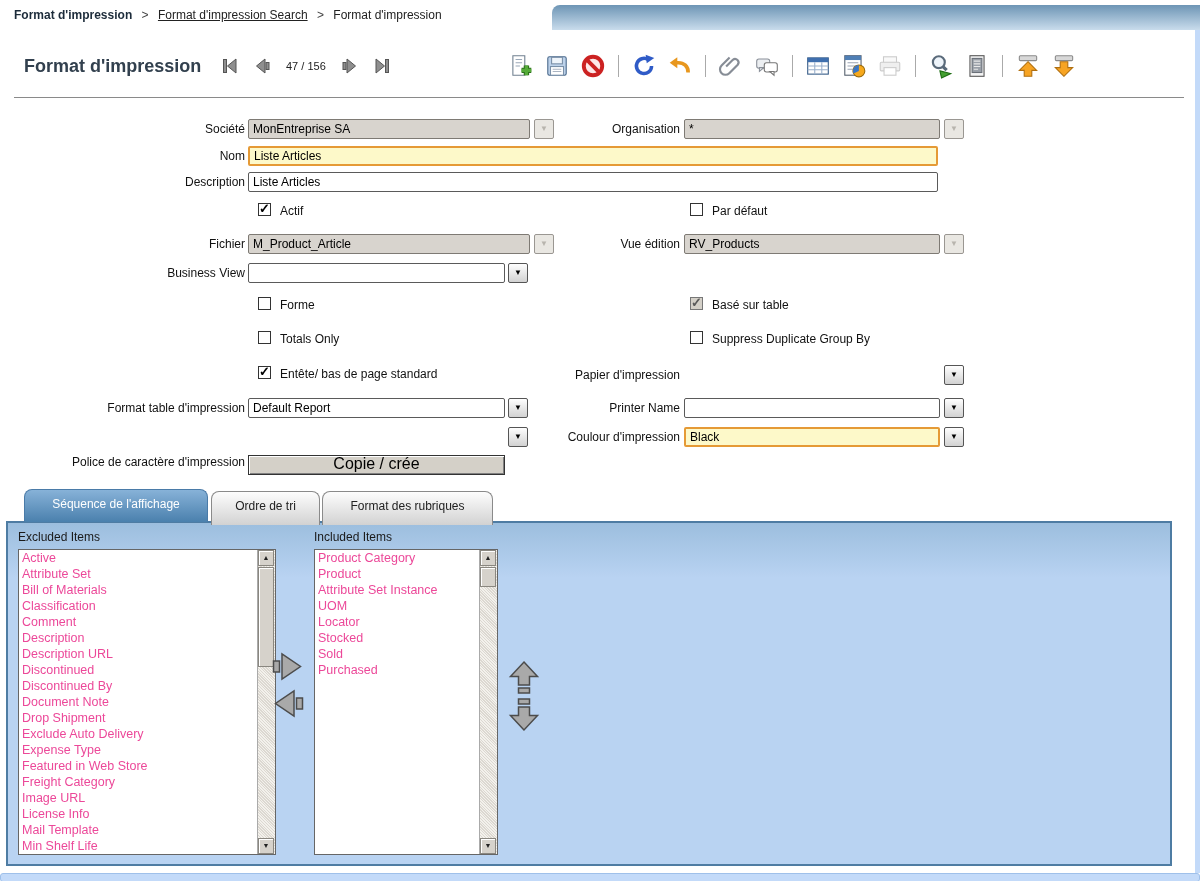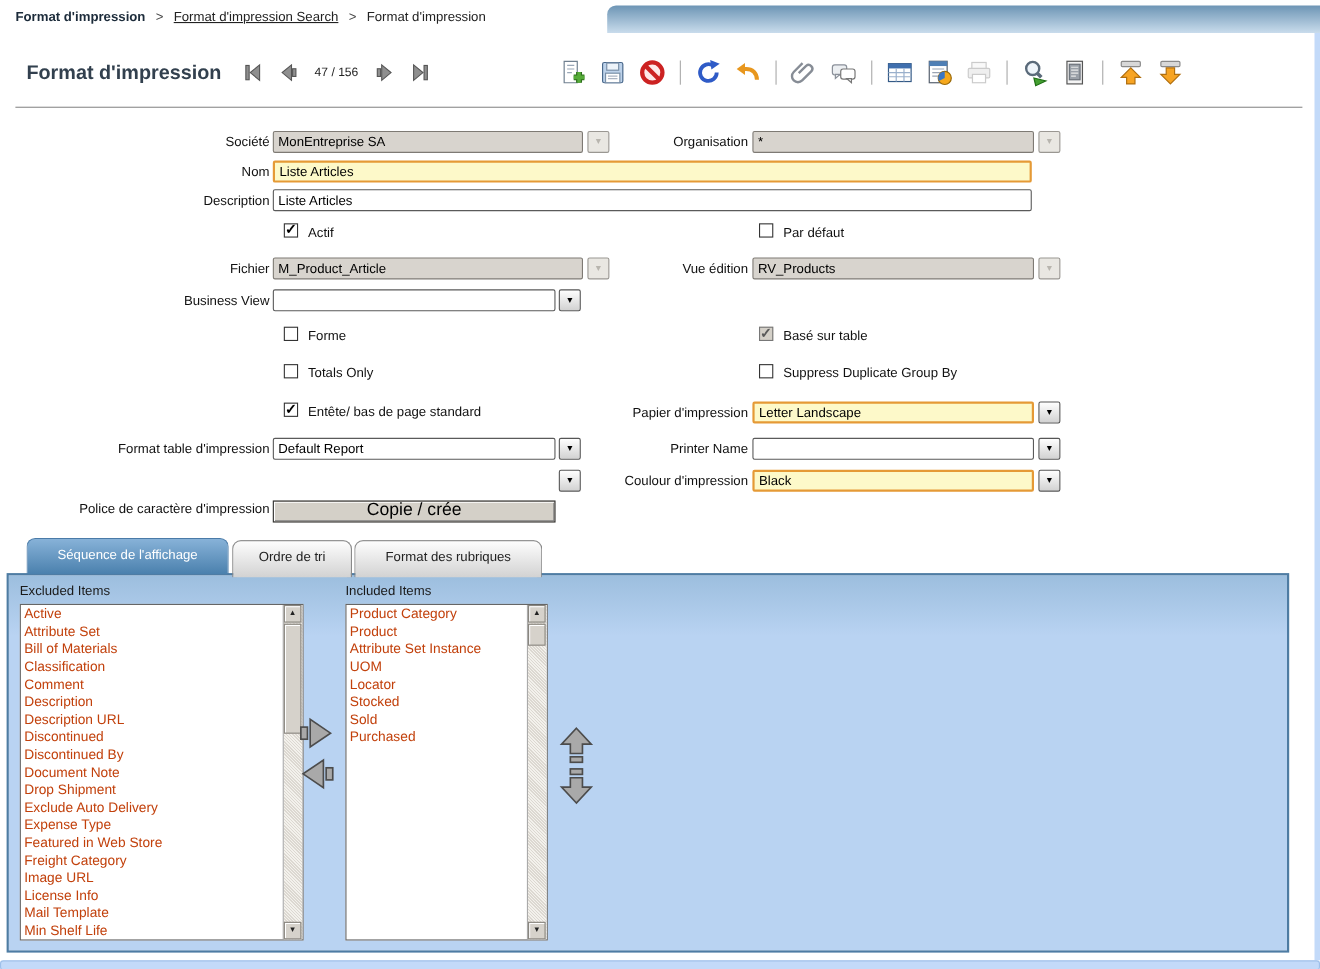--- a/index.html
+++ b/index.html
@@ -47,21 +47,21 @@
       border-radius:8px 8px 0 0;font-size:12px;text-align:center;line-height:29px;color:#222;
       background:linear-gradient(#fdfdfd,#d2d2d2);cursor:pointer;z-index:3;}
   .tab.active{height:33px;background:linear-gradient(#87b2d8,#4a80ad);color:#fff;border-color:#4a7ba8;z-index:4;}
 
   
   .panel{position:absolute;left:6px;top:521px;width:1166px;height:345px;box-sizing:border-box;
       border:2px solid #4e7ca3;background:linear-gradient(#9cbede 0px,#b9d3f2 55px);z-index:2;}
   .plabel{position:absolute;font-size:12px;color:#1a1a1a;white-space:nowrap;}
   .listbox{position:absolute;box-sizing:border-box;background:#fff;border:1px solid #666;overflow:hidden;}
   .litems{position:absolute;left:0;top:0;right:17px;bottom:0;overflow:hidden;}
-  .lbi{font-size:12.5px;line-height:16px;padding-left:3px;white-space:nowrap;color:#c2410c;cursor:default;}
+  .lbi{font-size:12.5px;line-height:16px;padding-left:3px;white-space:nowrap;color:#ec4899;cursor:default;}
   .sb{position:absolute;right:0;top:0;bottom:0;width:17px;background:repeating-linear-gradient(45deg,#f3f1ec 0 1px,#dcd8d1 1px 2px);border-left:1px solid #aaa;}
   .sbbtn{position:absolute;left:0;width:16px;height:16px;background:#d6d2cb;border:1px solid #8a8780;
       box-shadow:inset 1px 1px 0 #fff;box-sizing:border-box;font-size:7px;text-align:center;line-height:14px;color:#222;cursor:pointer;}
   .sbthumb{position:absolute;left:0;width:16px;background:#d6d2cb;border:1px solid #8a8780;box-shadow:inset 1px 1px 0 #fff;box-sizing:border-box;cursor:pointer;}
   .parrow{position:absolute;cursor:pointer;}
 
   
   .rightedge{position:absolute;right:0;top:30px;width:5px;height:843px;background:#c3daf9;}
   .bottombar{position:absolute;left:0;top:873px;width:1198px;height:7px;background:#c3daf9;border:1px solid #9fc0ea;border-radius:3px;}
 </style>
@@ -256,21 +256,20 @@
   <div class="cblbl" style="left:712px;top:298px;">Basé sur table</div>
 
   <div class="cb" style="left:258px;top:331px;"></div>
   <div class="cblbl" style="left:280px;top:332px;">Totals Only</div>
   <div class="cb" style="left:690px;top:331px;"></div>
   <div class="cblbl" style="left:712px;top:332px;">Suppress Duplicate Group By</div>
 
   <div class="cb on" style="left:258px;top:366px;"></div>
   <div class="cblbl" style="left:280px;top:367px;">Entête/ bas de page standard</div>
   <div class="lbl" style="right:520px;top:368px;">Papier d'impression</div>
-  <div class="fld mand" style="left:684px;top:365px;width:256px;">Letter Landscape</div>
   <div class="dd" style="left:944px;top:365px;">▼</div>
 
   <div class="lbl" style="right:955px;top:401px;">Format table d'impression</div>
   <div class="fld" style="left:248px;top:398px;width:257px;">Default Report</div>
   <div class="dd" style="left:508px;top:398px;">▼</div>
   <div class="lbl" style="right:520px;top:401px;">Printer Name</div>
   <div class="fld" style="left:684px;top:398px;width:256px;"></div>
   <div class="dd" style="left:944px;top:398px;">▼</div>
 
   <div class="lbl" style="right:955px;top:414px;margin-top:41px;">Police de caractère d'impression</div>

